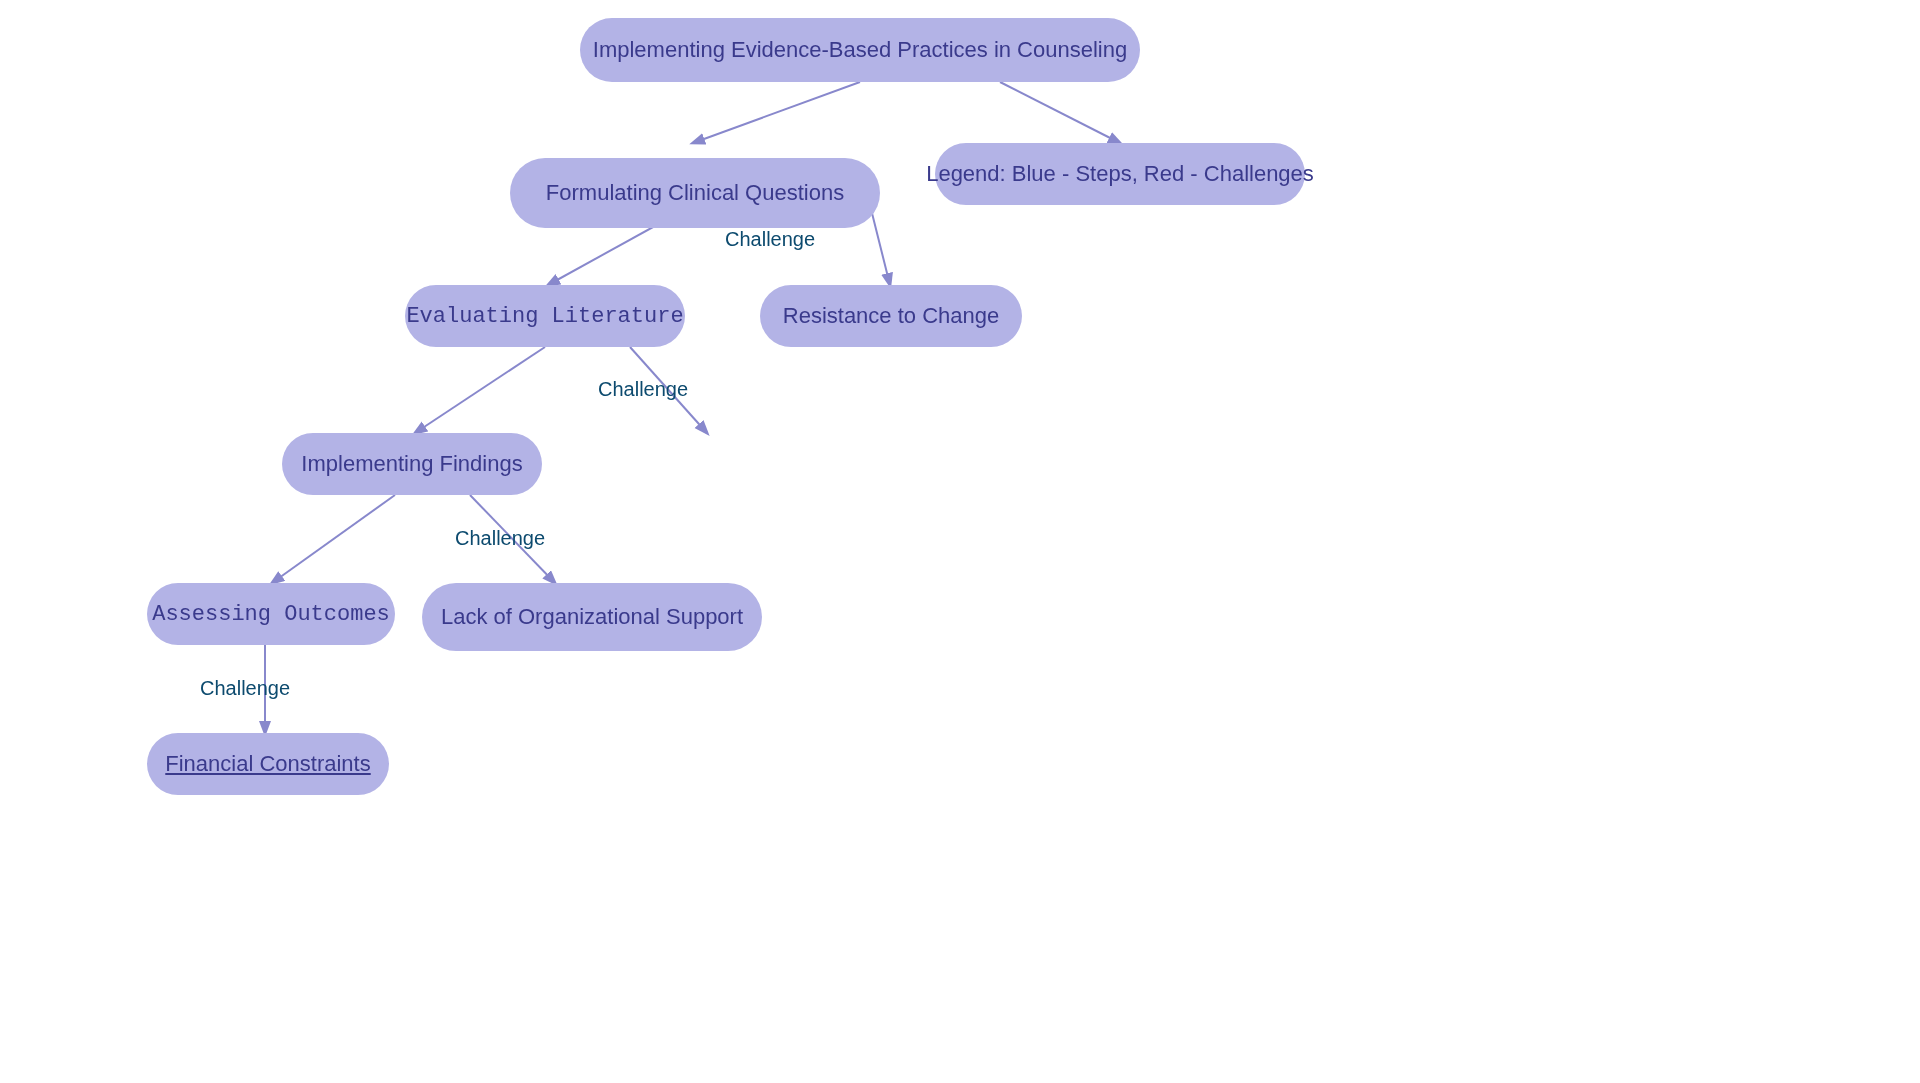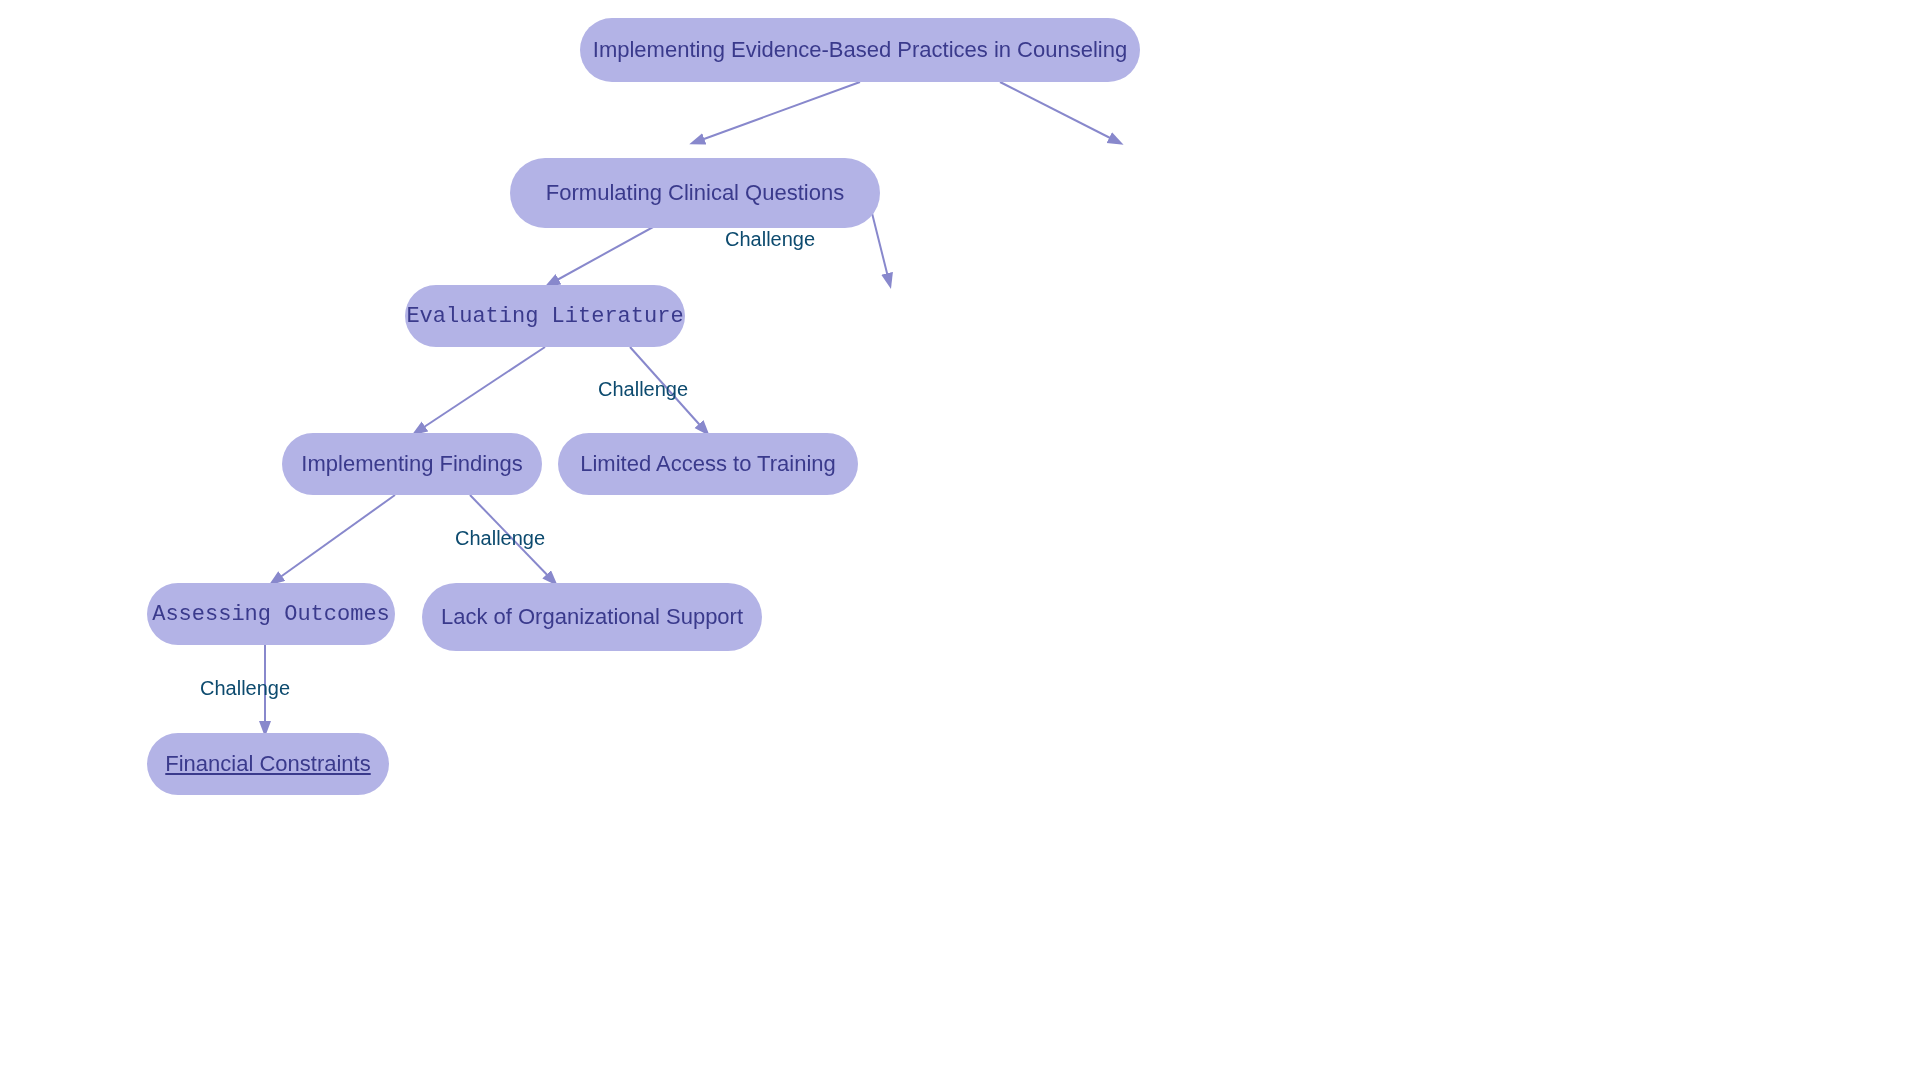--- a/index.html
+++ b/index.html
@@ -78,45 +78,48 @@
       <marker id="arrow" markerWidth="8" markerHeight="8" refX="6" refY="3" orient="auto">
         <path d="M0,0 L0,6 L8,3 z" fill="#8888cc"></path>
       </marker>
     </defs>
   </svg>
 
   <div class="node" style="left:580px; top:18px; width:560px; height:64px;">
     <span>Implementing Evidence-Based Practices in Counseling</span>
   </div>
 
+  <div class="node" style="left:935px; top:143px; width:370px; height:62px;">
+    <span>Legend: Blue - Steps, Red - Challenges</span>
+  </div>
 
   <div class="node" style="left:510px; top:158px; width:370px; height:70px;">
     <span>Formulating Clinical Questions</span>
   </div>
 
   <div class="label-text" style="left:725px; top:228px;">
     <span>Challenge</span>
   </div>
 
   <div class="node" style="left:405px; top:285px; width:280px; height:62px;font-family:Liberation Mono, monospace;">
     <span>Evaluating Literature</span>
   </div>
 
+  <div class="node" style="left:760px; top:285px; width:262px; height:62px;">
+    <span>Resistance to Change</span>
+  </div>
 
   <div class="label-text" style="left:598px; top:378px;">
     <span>Challenge</span>
   </div>
 
   <div class="node" style="left:282px; top:433px; width:260px; height:62px;">
     <span>Implementing Findings</span>
   </div>
 
-  <div class="node" style="left:558px; top:433px; width:300px; height:62px;">
-    <span>Limited Access to Training</span>
-  </div>
 
   <div class="label-text" style="left:455px; top:527px;">
     <span>Challenge</span>
   </div>
 
   <div class="node" style="left:147px; top:583px; width:248px; height:62px;font-family:Liberation Mono, monospace;">
     <span>Assessing Outcomes</span>
   </div>
 
   <div class="node" style="left:422px; top:583px; width:340px; height:68px;">

